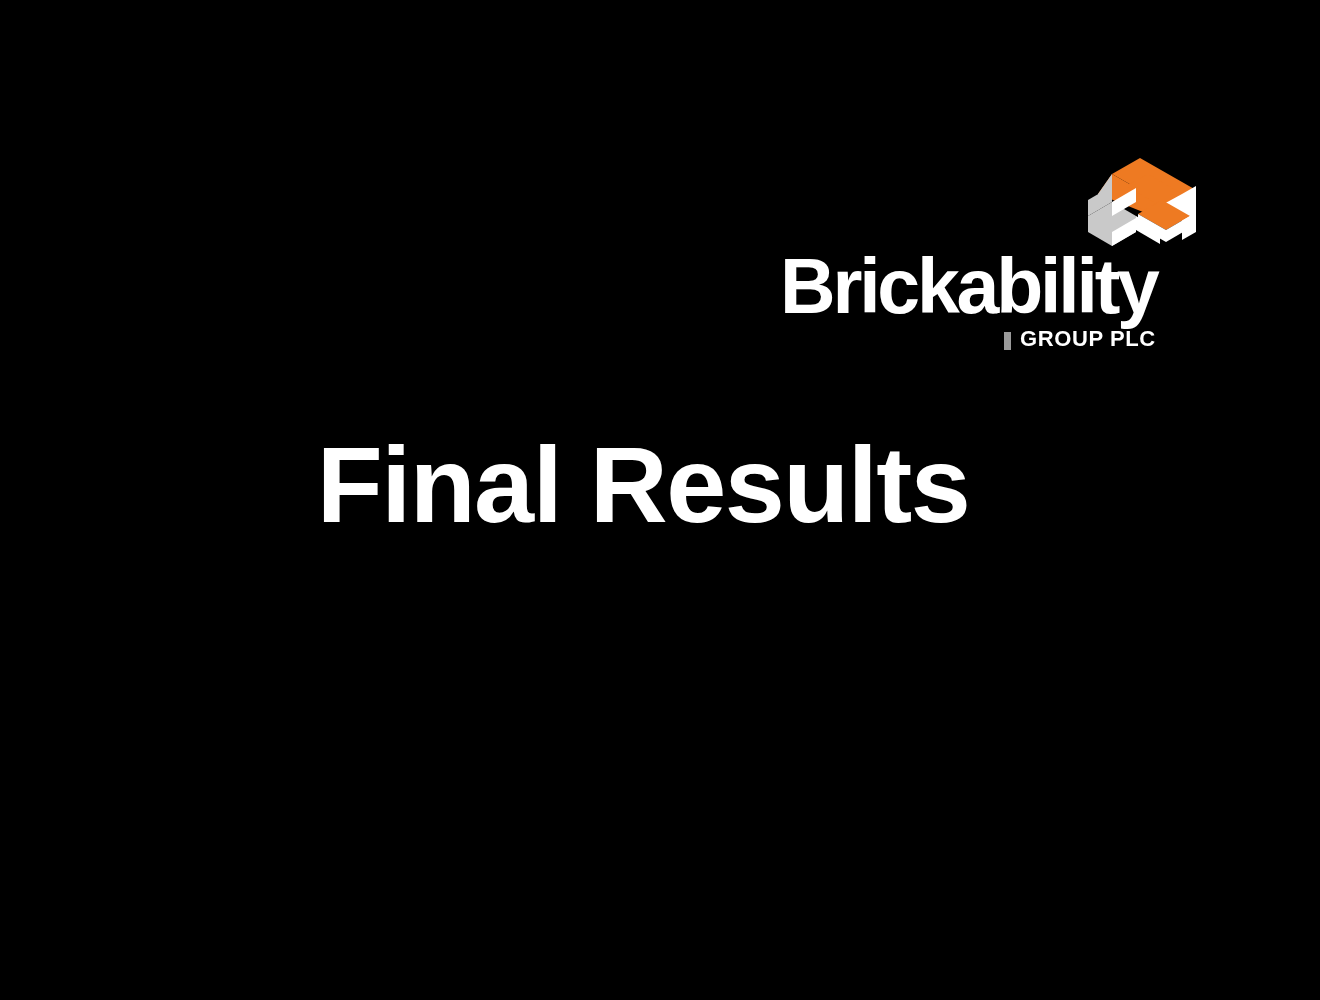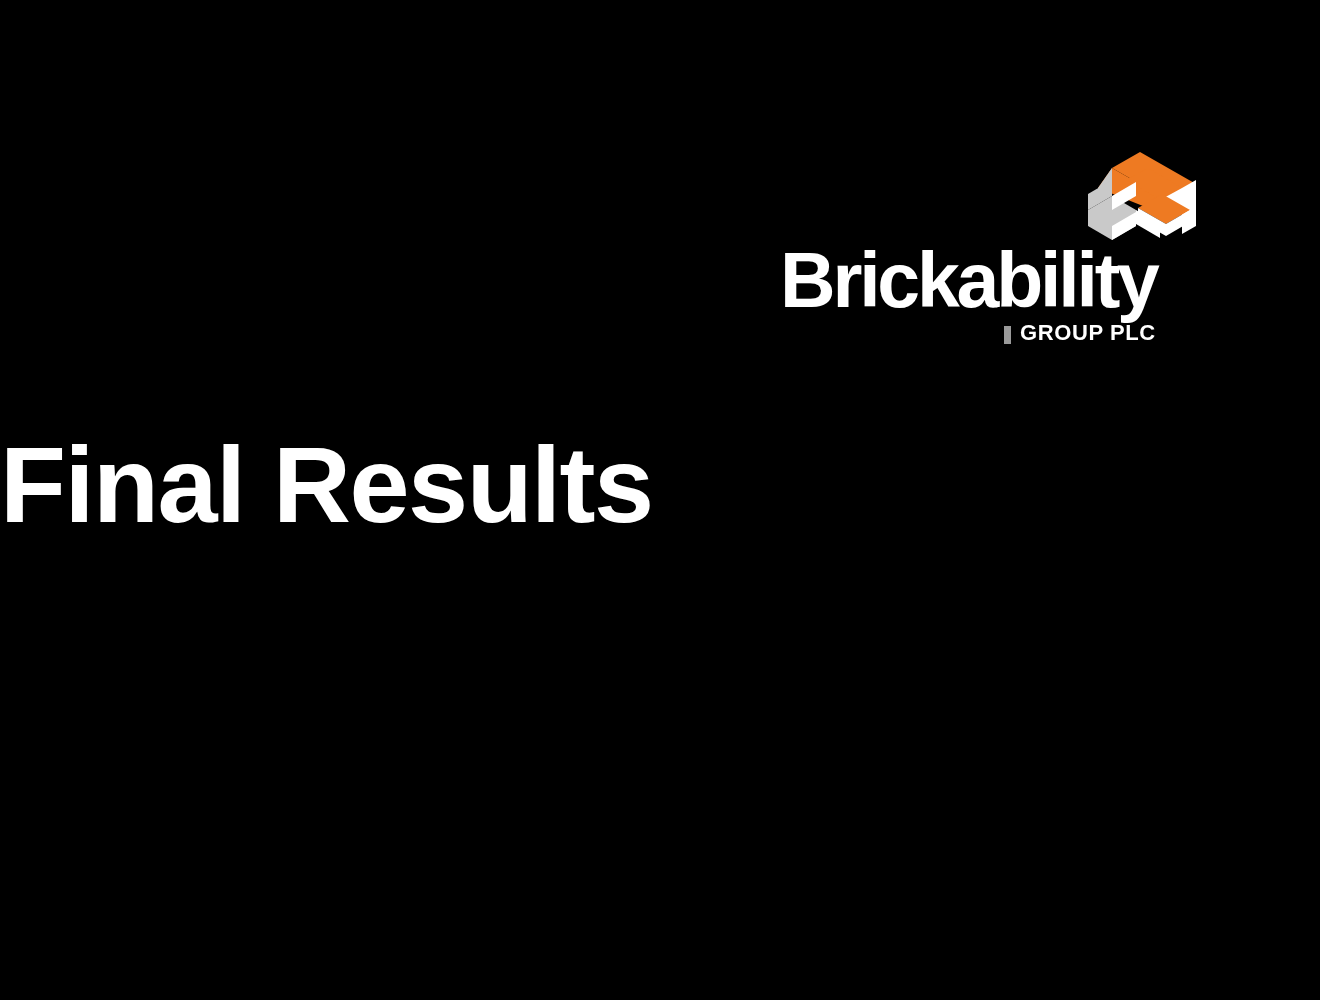--- a/index.html
+++ b/index.html
@@ -19,21 +19,21 @@
     position: relative;
     width: 1320px;
     height: 1000px;
     background: #000000;
   }
 
   
   .brand-lockup {
     position: absolute;
     left: 780px;
-    top: 138px;
+    top: 144px;
     width: 420px;
     height: 200px;
   }
 
   .brand-mark {
     position: absolute;
     left: 298px;
     top: 0px;
     width: 128px;
     height: 112px;
@@ -85,20 +85,21 @@
     line-height: 22px;
     letter-spacing: 0.6px;
   }
 
   
   .title-block {
     position: absolute;
     left: 0px;
     top: 424px;
     width: 1286px;
+    text-align: center;
   }
   .title-line {
     color: #ffffff;
     font-family: "Liberation Sans", sans-serif;
     font-weight: bold;
     letter-spacing: -1.5px;
     white-space: nowrap;
   }
   .title-line-1 {
     font-size: 108px;

